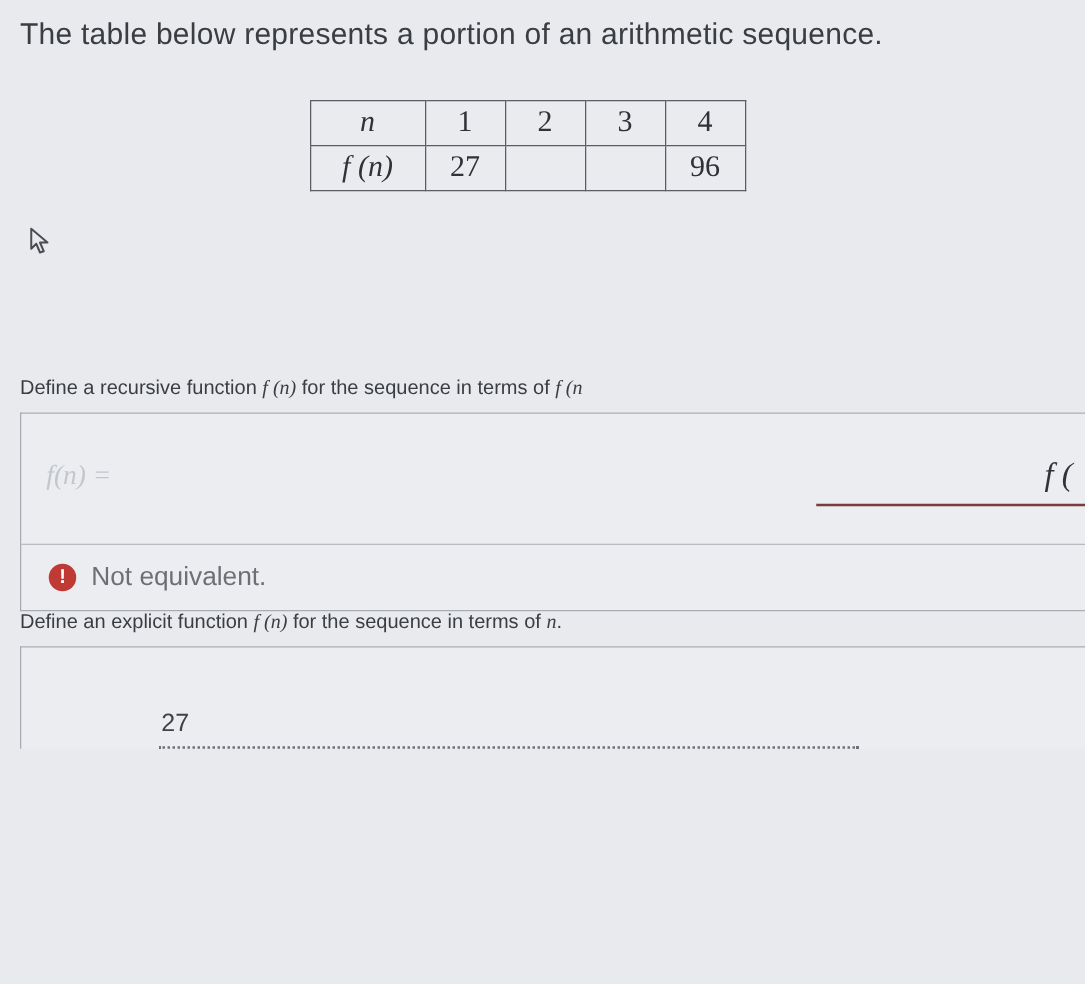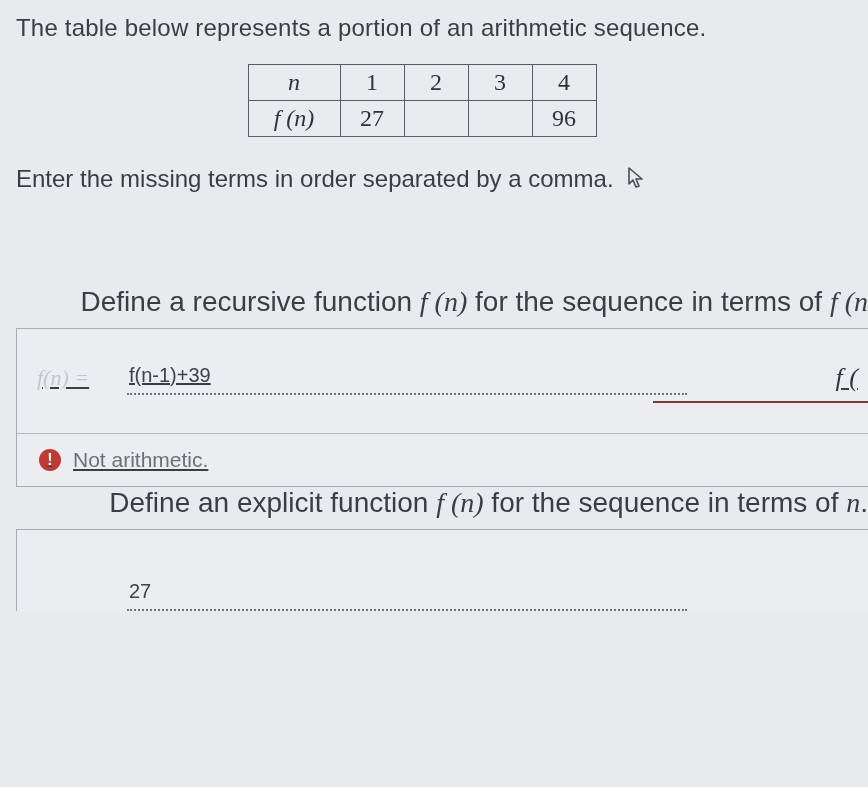--- a/index.html
+++ b/index.html
@@ -9,21 +9,21 @@
       color: #3a3d42;
       width: 868px;
       height: 787px;
       padding: 14px 0 0 16px;
       overflow: hidden;
       position: relative;
     }
     .prompt-line {
       font-size: 24px;
       color: #3a3d42;
-      margin-bottom: 22px;
+      margin-bottom: 38px;
       letter-spacing: 0.2px;
     }
     .table-wrap {
       display: flex;
       justify-content: center;
       margin-bottom: 28px;
       padding-right: 40px;
     }
     table.seq {
       border-collapse: collapse;
@@ -48,24 +48,23 @@
       color: #3a3d42;
       margin-bottom: 90px;
       padding-right: 40px;
     }
     .cursor-icon {
       display: inline-block;
       vertical-align: middle;
       margin-left: 6px;
     }
     .define-line {
-      font-size: 28px;
+      font-size: 16px;
       color: #3a3d42;
       margin-bottom: 10px;
-      text-align: right;
     }
     .math-i { font-family: 'Times New Roman', serif; font-style: italic; }
     .answer-panel {
       border: 1px solid #a9adb3;
       border-right: none;
       background: #ebedf1;
       margin-right: 0;
     }
     .answer-row {
       display: flex;
@@ -122,21 +121,21 @@
       flex-shrink: 0;
     }
     .err-icon span { color:#fff; font-weight:bold; font-size:16px; line-height:1; }
     .feedback-text {
       font-size: 21px;
       color: #6c6f75;
     }
     .define-line.second { margin-bottom: 10px; }
     .answer-panel.second .answer-row { padding-top: 50px; padding-bottom: 0; }
     .answer-panel.second { border-bottom: none; position: relative; }
-    .answer-panel.first { position: relative; text-decoration: underline; }
+    .answer-panel.first { position: relative; }
     .rhs-red-under { position:absolute; right:0; top:72px; width:215px; border-bottom:2px solid #7a3b3f; }
   </style>
 </head>
 <body>
 
 <div class="prompt-line">The table below represents a portion of an arithmetic sequence.</div>
 
 <div class="table-wrap">
   <table class="seq">
     <tbody>
@@ -152,48 +151,43 @@
       <td class="c1">27</td>
       <td class="c2"></td>
       <td class="c3"></td>
       <td class="c4">96</td>
     </tr>
   </tbody>
     </table>
 </div>
 
 <div class="instruction">
-  <span>Enter the missing terms in order separated by a comma.</span>
   <span class="cursor-icon">
     <svg width="20" height="24" viewBox="0 0 20 24">
       <path d="M3 2 L3 18 L7 14 L10 21 L13 20 L10 13 L16 13 Z" fill="none" stroke="#4a4d52" stroke-width="1.6" stroke-linejoin="round"></path>
     </svg>
   </span>
 </div>
 
 <div class="define-line">
   <span>Define a recursive function </span><span class="math-i">f (n)</span><span> for the sequence in terms of </span><span class="math-i">f (n</span>
 </div>
 
 <div class="answer-panel first">
   <div class="answer-row">
     <div class="lhs-ghost">f(n) =</div>
-    <div class="input-line">
-      <div class="input-value">f(n-1)+39</div>
-      <div class="input-underline"></div>
-    </div>
     <div class="rhs-hint">f (</div>
   </div>
   <div class="rhs-red-under"></div>
   <div class="panel-sep"></div>
   <div class="feedback-row">
     <div class="err-icon">
         <span>!</span>
       </div>
-    <div class="feedback-text">Not arithmetic.</div>
+    <div class="feedback-text">Not equivalent.</div>
   </div>
 </div>
 
 <div class="define-line second">
   <span>Define an explicit function </span><span class="math-i">f (n)</span><span> for the sequence in terms of </span><span class="math-i">n</span><span>.</span>
 </div>
 
 <div class="answer-panel second">
   <div class="answer-row">
     <div class="lhs-ghost"></div>

